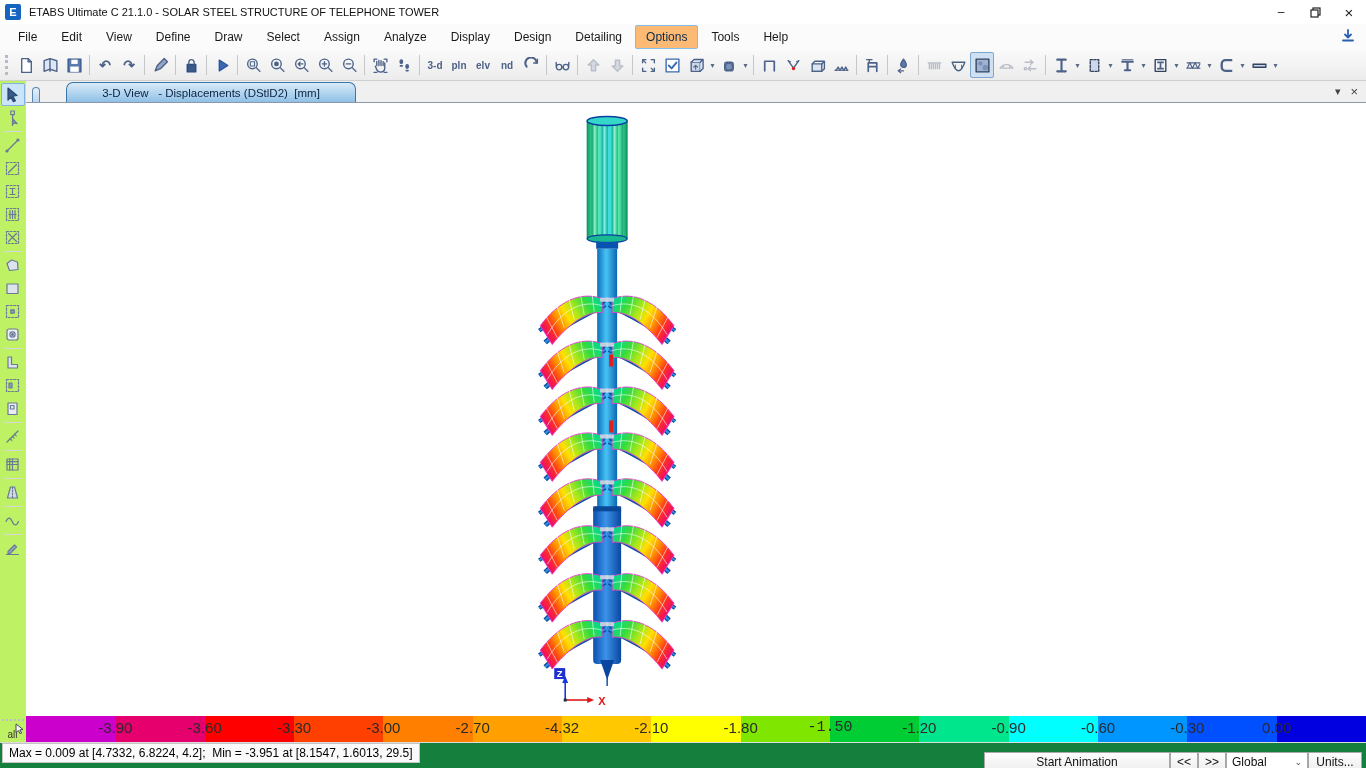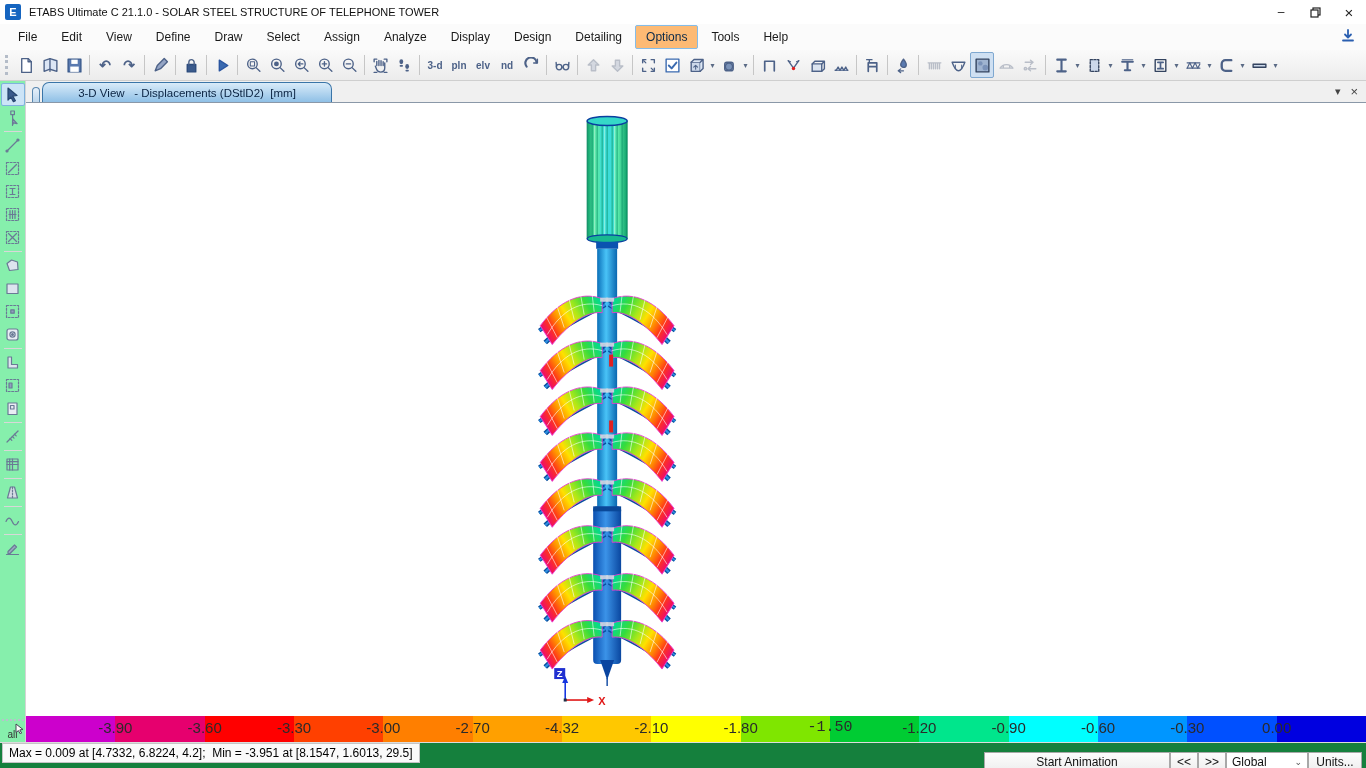--- a/index.html
+++ b/index.html
@@ -37,33 +37,33 @@
   .tbtn svg { width:17px; height:17px; fill:none; stroke:#4d6288; stroke-width:1.3;
     stroke-linecap:round; stroke-linejoin:round; }
   .tbtn.gray svg { stroke:#b9bec8; }
   .tbtn.gray { color:#b9bec8; }
   .tbtn.pressed { background:#cfe0f2; border-color:#7fa8d0; }
   .tbtn.txt { font-size:10px; font-weight:bold; color:#4d6288; padding:0 3px; }
   .dd { font-size:8px; color:#5a6a85; width:9px; text-align:center; }
 
   
   .tabbar { position:absolute; top:81px; left:26px; right:0; height:21px;
-    background:#f0f0f0; display:flex; align-items:flex-end; }
+    background:#f0f0f0; display:flex; align-items:flex-end;gap:24px; }
   .tab-stub { width:8px; height:15px; background:linear-gradient(#e8f1fa,#bcd6ec);
     border:1px solid #5a88b0; border-bottom:none; border-radius:4px 4px 0 0; margin-left:6px; }
   .view-tab { margin-left:2px; height:20px; min-width:290px; padding:0 22px;
     background:linear-gradient(#d9ebf9,#8fc0e6); border:1px solid #3a75a8; border-bottom:none;
     border-radius:7px 7px 0 0; display:flex; align-items:center; justify-content:center;
     font-size:11.5px; color:#0a2342; white-space:pre; }
   .tab-controls { margin-left:auto; display:flex; align-items:center; gap:10px;
     padding-right:8px; font-size:11px; color:#444; height:100%; }
 
   
   .sidebar { position:absolute; left:0; top:81px; width:26px; bottom:26px;
-    background:#86efac; border-right:1px solid #d4d4d4; display:flex; flex-direction:column;
+    background:#bef264; border-right:1px solid #d4d4d4; display:flex; flex-direction:column;
     align-items:center; padding-top:2px; }
   .sbtn { width:24px; height:23px; display:flex; align-items:center; justify-content:center;
     border:1px solid transparent; border-radius:2px; }
   .sbtn svg { width:17px; height:17px; fill:none; stroke:#6a7a95; stroke-width:1.2;
     stroke-linecap:round; stroke-linejoin:round; }
   .sbtn.active { background:#cce4f7; border-color:#7fb2de; }
   .sdiv { width:18px; height:1px; background:#d8d8d8; margin:2px 0; }
   .show-all { margin-top:auto; margin-bottom:2px; font-size:10px; color:#333;
     display:flex; align-items:flex-end; position:relative; padding-top:8px;
     border-top:2px dotted #b8c0cc; width:22px; justify-content:center; }

